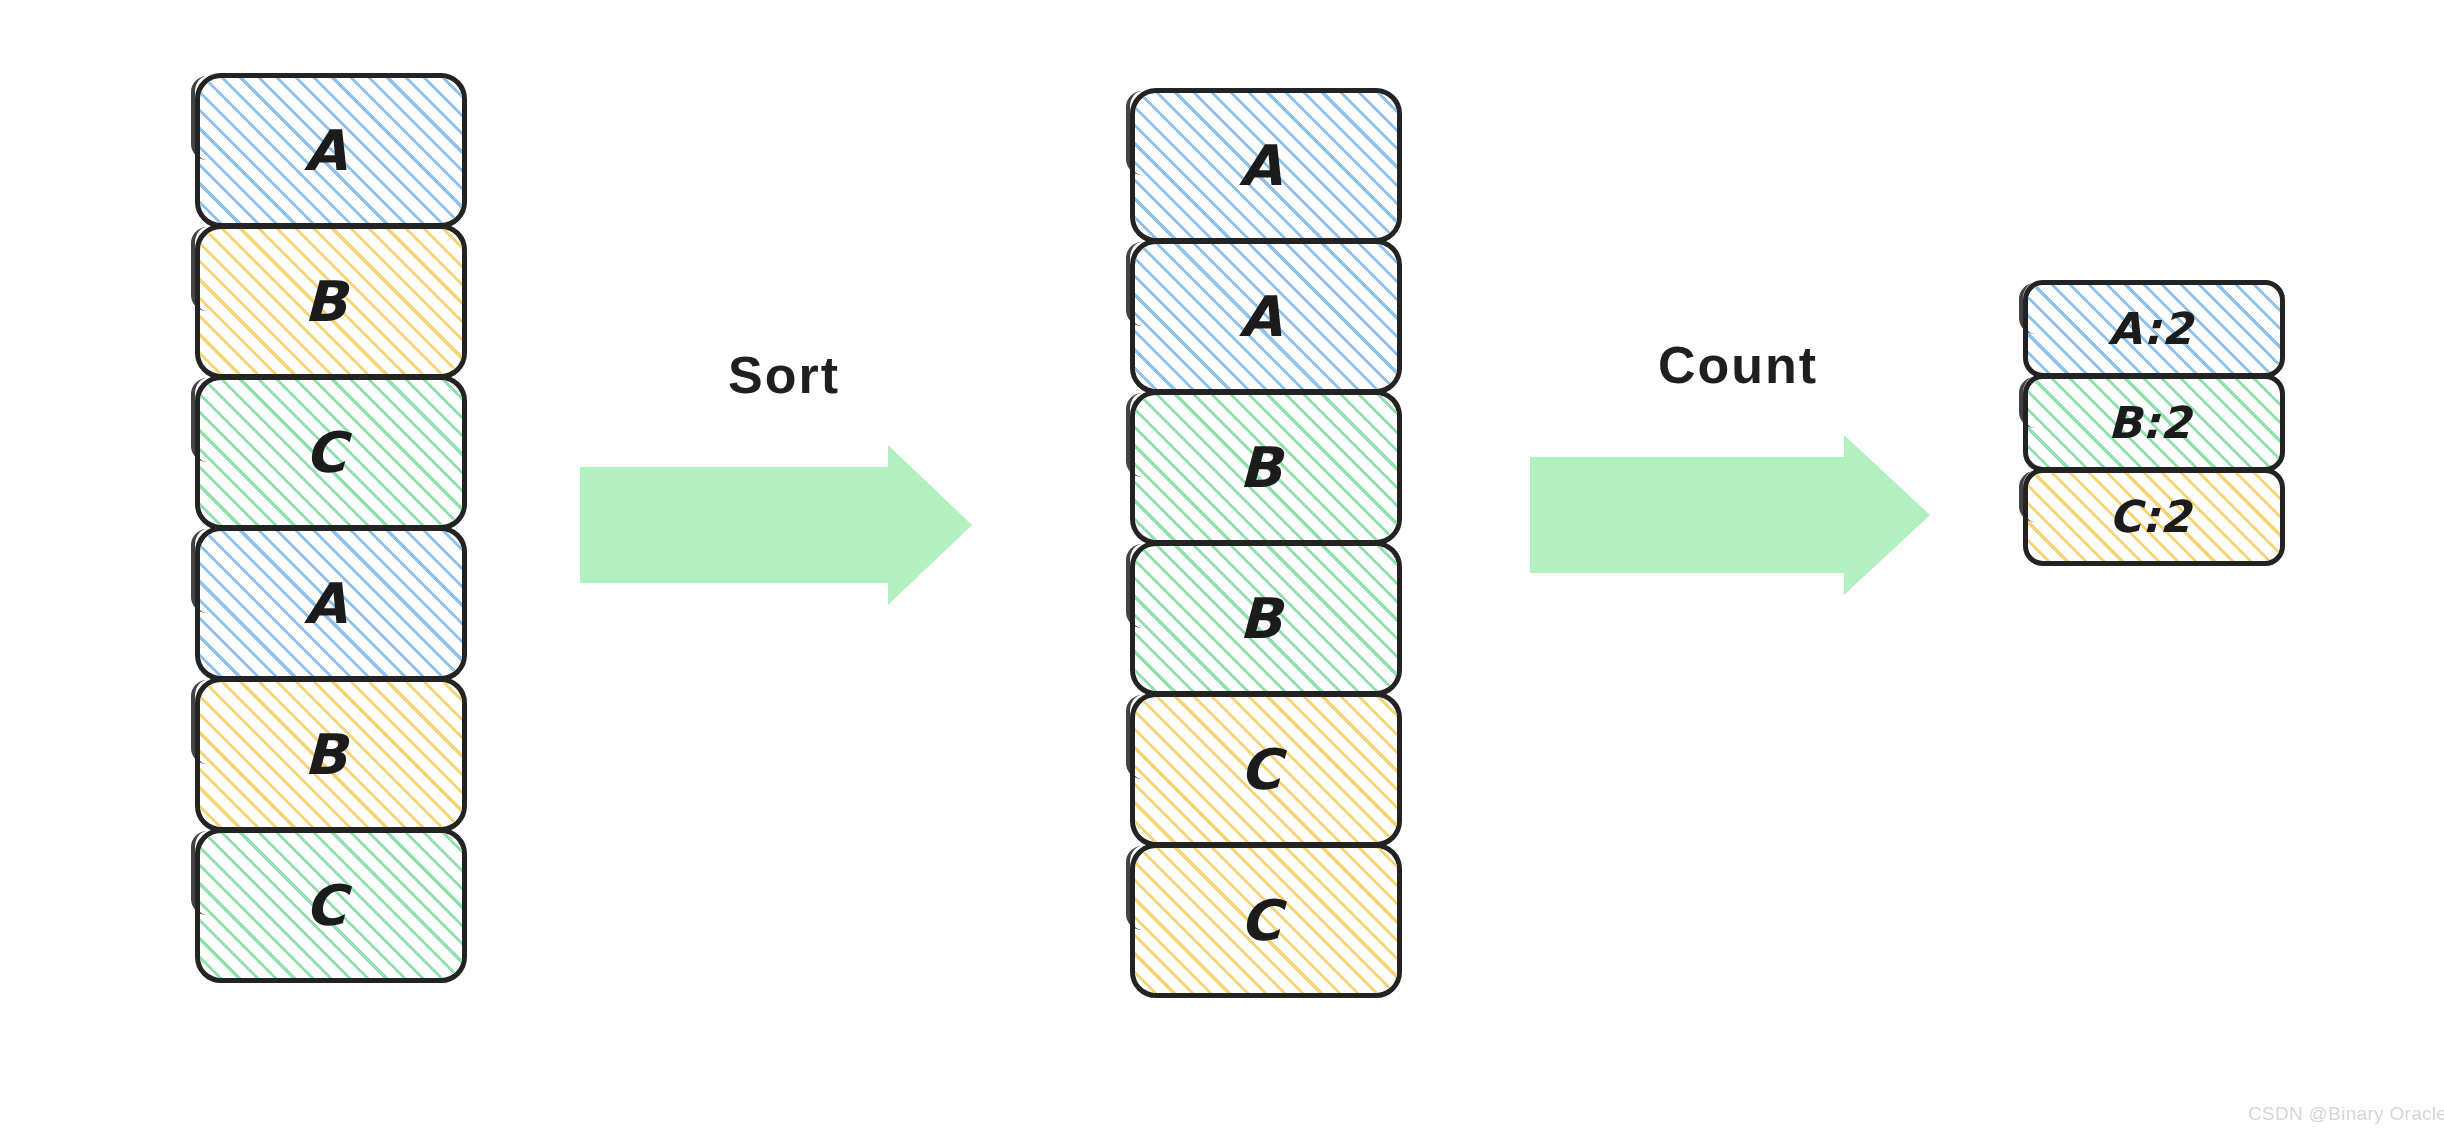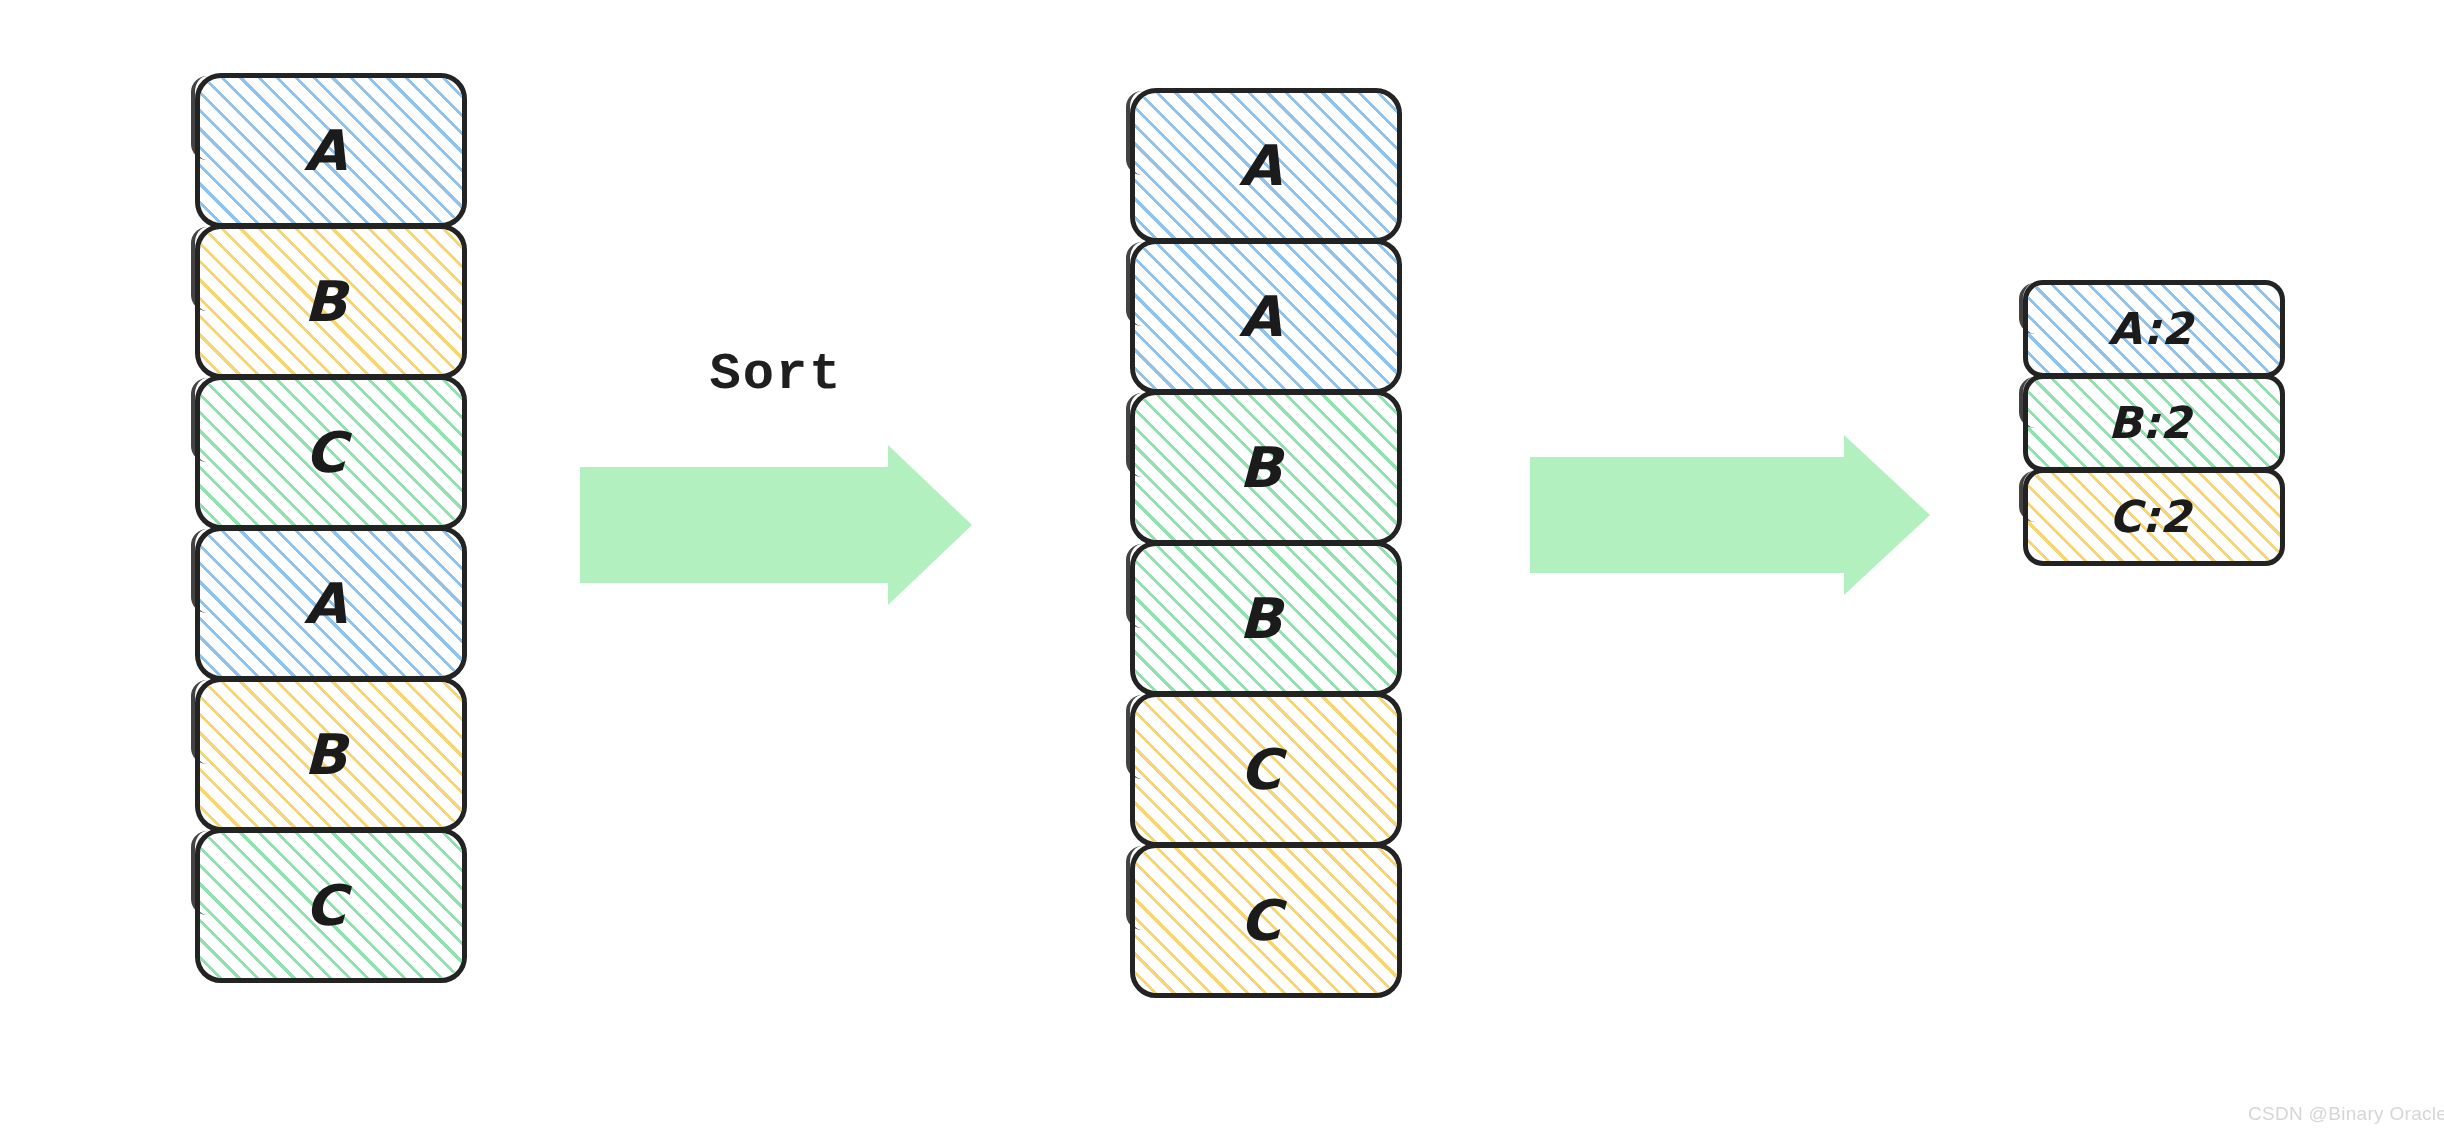--- a/index.html
+++ b/index.html
@@ -103,24 +103,24 @@
   .col-mid .box-label { font-size: 56px; }
 
   .col-right .box  { width: 262px; height: 98px; border-radius: 20px; }
   .col-right .box::before { border-radius: 15px; }
   .col-right .box-label { font-size: 44px; }
 
   
   .arrow-group { position: absolute; }
   .arrow-label {
     position: absolute;
-    left: 0;
+    left: 8px;
     width: 100%;
     text-align: center;
-    font-family: Liberation Mono, monospace;
+    font-family: Liberation Sans, sans-serif;
     font-size: 52px;
     font-weight: 600;
     color: #1f1f1f;
     letter-spacing: 2px;
     white-space: nowrap;
   }
   .arrow-shape {
     position: absolute;
   }
 
@@ -182,20 +182,21 @@
       </div>
       <div class="box hatch-yellow">
         <span class="box-label">C</span>
       </div>
       <div class="box hatch-yellow">
         <span class="box-label">C</span>
       </div>
     </div>
 
   <div class="arrow-group" style="left:1530px; top:335px; width:400px; height:225px;">
+    <div class="arrow-label" style="top:0px;">Count</div>
     <svg class="arrow-shape" width="400" height="160" viewBox="0 0 400 160" style="left:0px; top:100px;">
       <polygon points="0,22 314,22 314,0 400,80 314,160 314,138 0,138" fill="#B3F0C0"></polygon>
     </svg>
   </div>
 
   <div class="stack col-right" id="counted-stack" style="left:2023px; top:280px;">
       <div class="box hatch-blue">
         <span class="box-label">A:2</span>
       </div>
       <div class="box hatch-green">

